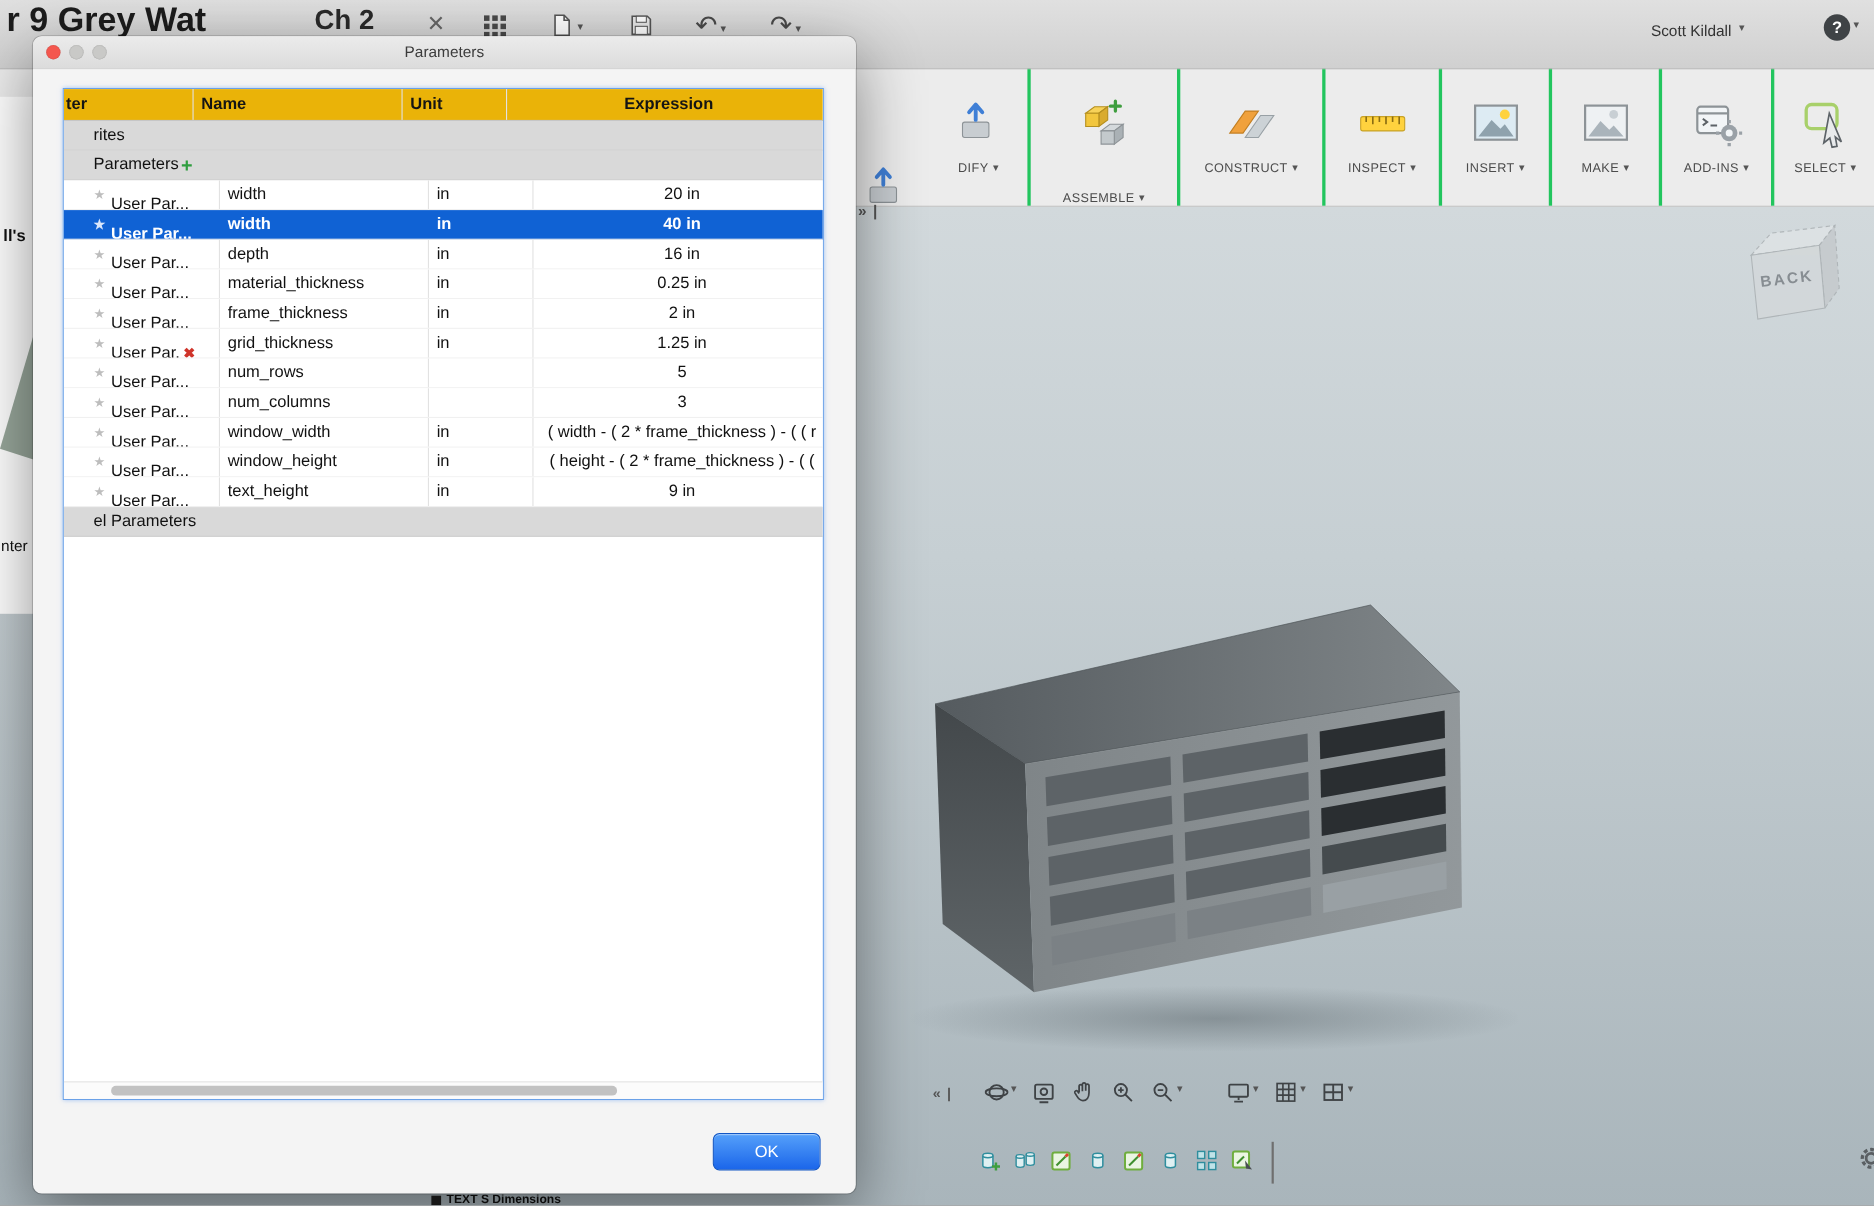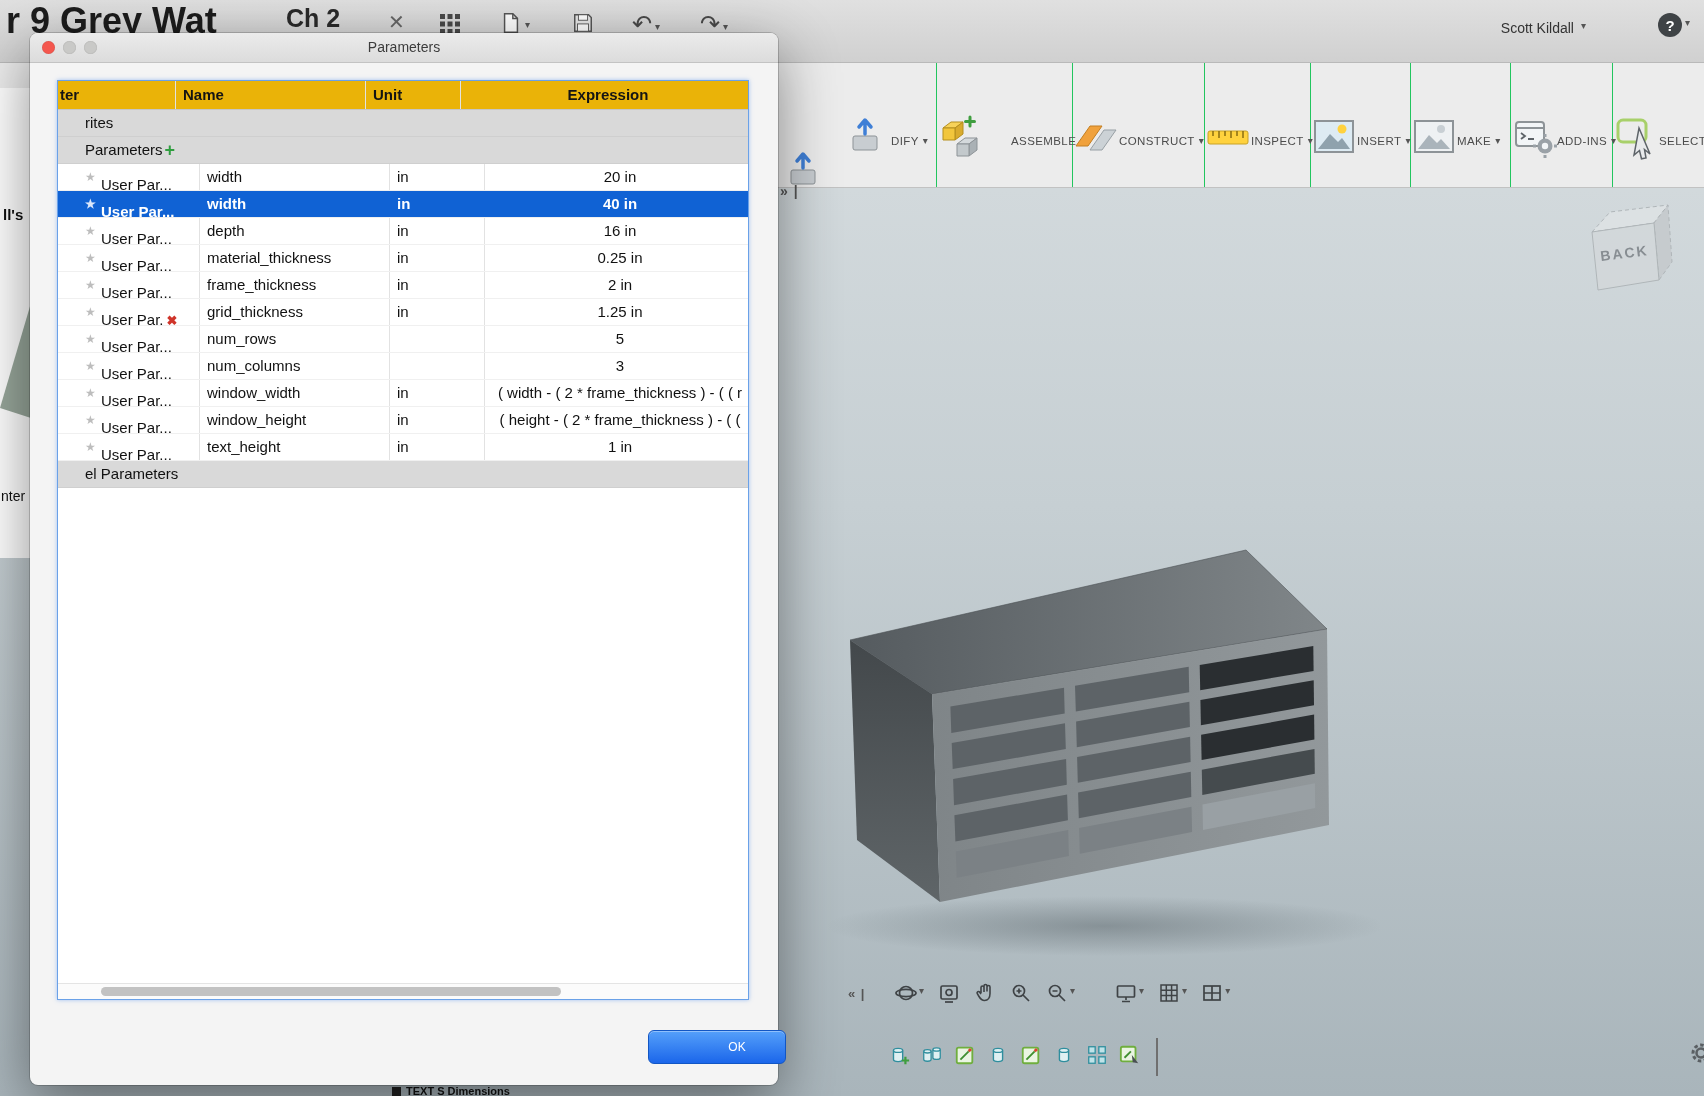--- a/index.html
+++ b/index.html
@@ -2,37 +2,37 @@
 <html><head>
 <meta charset="utf-8">
 <style>
   html,body{margin:0;padding:0;background:#888;}
   .stage{position:relative;width:1704px;height:1096px;overflow:hidden;
          font-family:"Liberation Sans",sans-serif;background:#cfd6da;}
 
   
   .qat{position:absolute;top:0;left:0;width:100%;height:62px;
        background:linear-gradient(#e0e0e0,#d0d0d0);border-bottom:1px solid #b9b9b9;z-index:4;}
-  .doc-frag{position:absolute;left:6px;top:0;font-size:36px;font-weight:700;color:#1c1c1c;white-space:nowrap;}
+  .doc-frag{position:absolute;left:6px;top:0;font-size:31px;font-weight:700;color:#1c1c1c;white-space:nowrap;}
   .tab-frag{position:absolute;left:286px;top:4px;font-size:25px;font-weight:700;color:#2a2a2a;}
   .qitem{position:absolute;top:12px;display:flex;align-items:flex-end;gap:3px;color:#4a4a4a;}
   .glyph{font-size:24px;line-height:1;color:#4a4a4a;}
   .glyph.close{font-size:20px;color:#666;}
   .caret{font-size:10px;color:#555;line-height:1;padding-bottom:4px;}
   .rlabel .caret{padding-bottom:0;}
   .account{position:absolute;right:118px;top:20px;font-size:14px;color:#333;display:flex;gap:7px;align-items:center;}
   .help{position:absolute;right:14px;top:13px;display:flex;align-items:center;gap:3px;}
   .help-circle{width:24px;height:24px;border-radius:50%;background:#3f4346;color:#fff;font-weight:700;
                display:flex;align-items:center;justify-content:center;font-size:15px;}
 
   
   .ribbon{position:absolute;top:62px;left:0;width:100%;height:125px;background:#ececec;
           border-bottom:1px solid #c2c2c2;z-index:3;}
   #ribbon-groups{position:absolute;left:845px;top:0;height:100%;display:flex;}
-  .rgroup{height:100%;border-right:1px solid #22c55e;display:flex;flex-direction:row;align-items:center;
+  .rgroup{height:100%;border-right:3px solid #22c55e;display:flex;flex-direction:column;align-items:center;
           padding-top:24px;box-sizing:border-box;}
   .ricon{height:52px;display:flex;align-items:center;}
   .rlabel{margin-top:9px;font-size:11.5px;color:#4c4c4c;letter-spacing:.4px;display:flex;gap:4px;
           align-items:center;white-space:nowrap;}
   .modify-fragment{position:absolute;left:783px;top:86px;}
 
   
   .viewport{position:absolute;top:188px;left:0;width:1704px;height:908px;
             background:linear-gradient(180deg,#d2d9dc 0%,#c6cfd3 35%,#a9b5bb 100%);}
   .model{position:absolute;left:820px;top:330px;}
@@ -86,22 +86,22 @@
   .plus{color:#2f9e3f;font-weight:900;font-size:18px;line-height:1;margin-left:2px;}
   .fav{display:inline-block;width:13px;overflow:hidden;color:#bdbdbd;font-size:12px;margin:0 3px 0 1px;}
   .errx{color:#cf342a;font-size:13px;margin-left:3px;font-weight:700;}
   .trow.selected{background:#1062d4;color:#fff;}
   .trow.selected .cell{border-right-color:transparent;border-bottom-color:transparent;font-weight:600;}
   .trow.selected .fav{color:#dbe7fb;}
   .hscroll{position:absolute;left:0;right:0;bottom:0;height:15px;background:#fbfbfb;border-top:1px solid #e4e4e4;}
   .hthumb{position:absolute;left:43px;top:3px;width:460px;height:9px;border-radius:5px;background:#c2c2c2;}
   .ok-btn{position:absolute;left:618px;top:997px;width:96px;height:32px;cursor:default;
           background:linear-gradient(#55a0fa,#1b66ea);border:1px solid #1256c4;border-radius:6px;color:#fff;
-          font-size:12px;display:flex;align-items:center;justify-content:center;
-          box-shadow:inset 0 1px 0 rgba(255,255,255,.35);padding-left:40px;}
+          font-size:15px;display:flex;align-items:center;justify-content:center;
+          box-shadow:inset 0 1px 0 rgba(255,255,255,.35);}
 </style>
 </head>
 <body>
 
 <div class="stage">
 
   <div class="qat">
     <div class="doc-frag">r 9 Grey Wat</div>
     <div class="tab-frag">Ch 2</div>
     <div id="qat-items">
@@ -592,21 +592,21 @@
           <div class="trow param">
             <div class="cell c-param"><span class="fav">★</span><span>User Par...</span></div>
             <div class="cell c-name">window_height</div>
             <div class="cell c-unit">in</div>
             <div class="cell c-expr">( height - ( 2 * frame_thickness ) - ( (</div>
           </div>
           <div class="trow param">
             <div class="cell c-param"><span class="fav">★</span><span>User Par...</span></div>
             <div class="cell c-name">text_height</div>
             <div class="cell c-unit">in</div>
-            <div class="cell c-expr">1 in</div>
+            <div class="cell c-expr">9 in</div>
           </div>
           <div class="trow section">
             <div class="seclabel">
               <span>el Parameters</span>
             </div>
           </div>
         </div>
       <div class="hscroll">
         <div class="hthumb"></div>
       </div>

